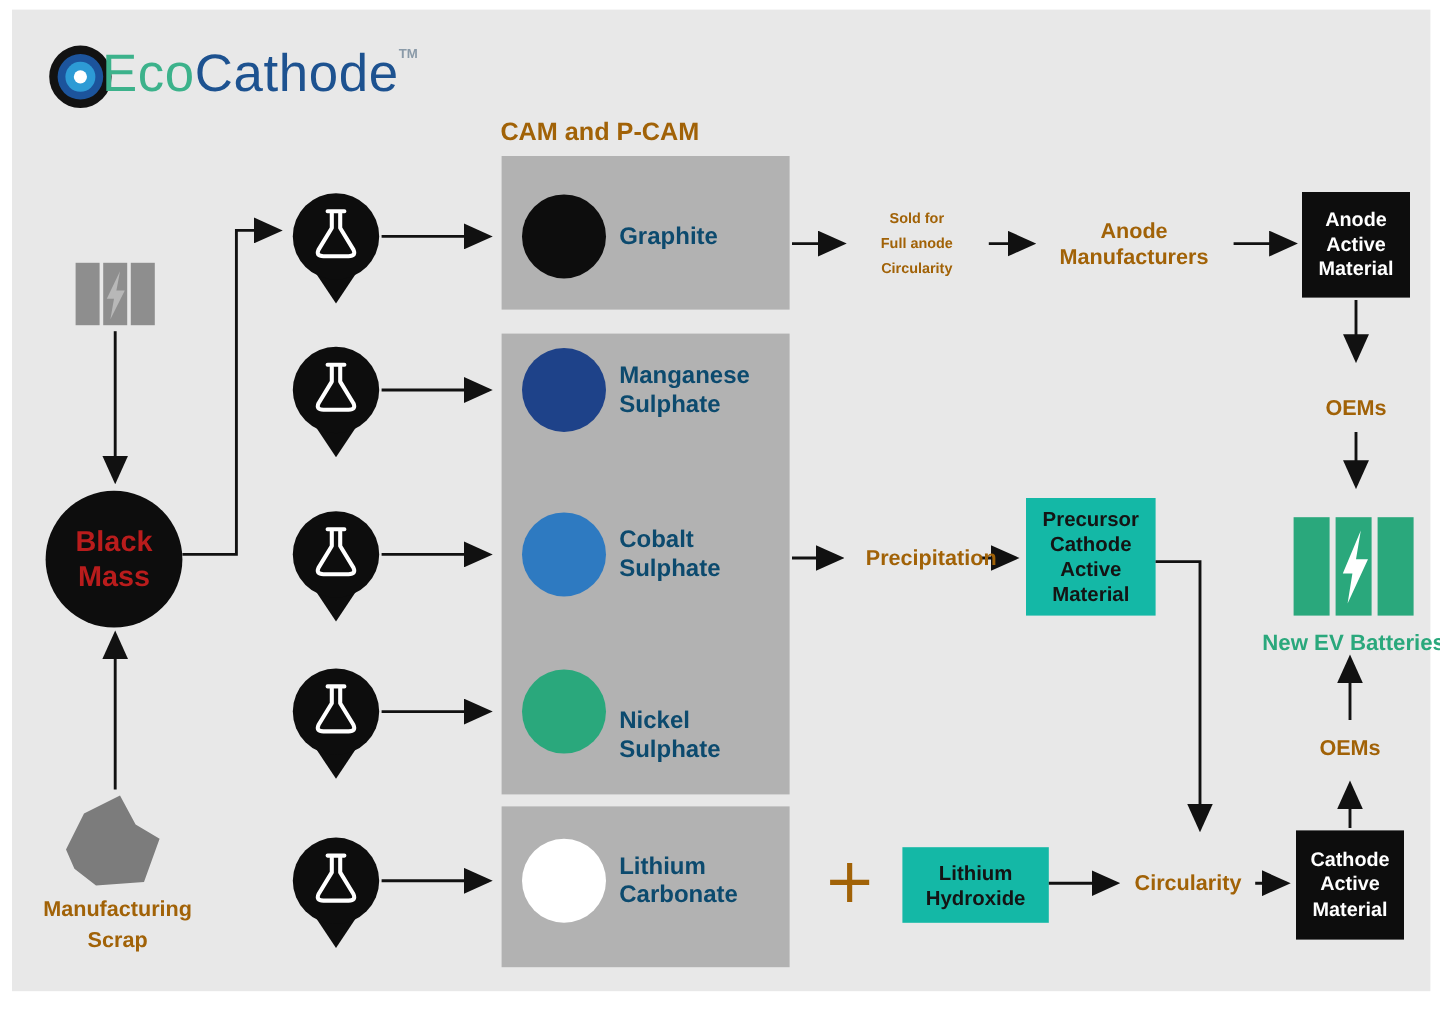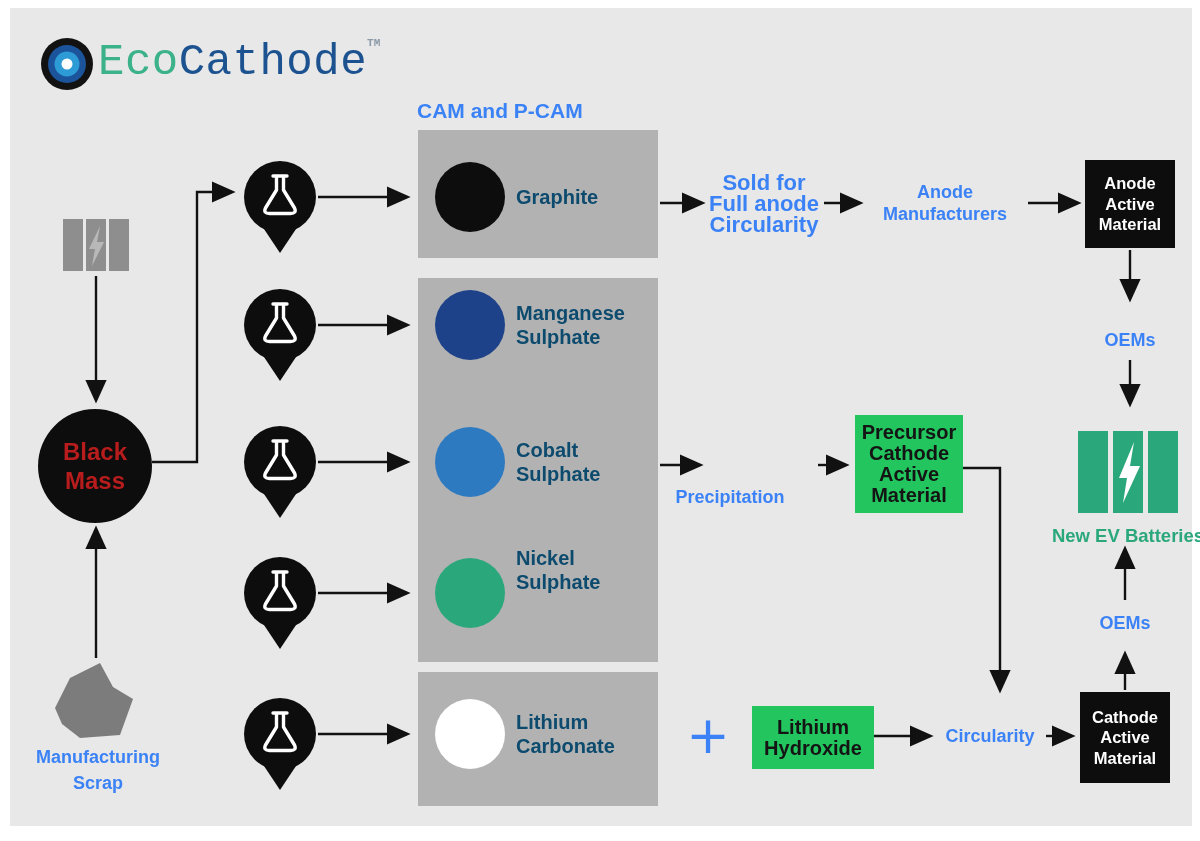--- a/index.html
+++ b/index.html
@@ -1,41 +1,41 @@
 <!DOCTYPE html>
 <html><head>
 <meta charset="utf-8">
 <style>
   * { margin:0; padding:0; box-sizing:border-box; }
   html,body { width:1200px; height:841px; background:#ffffff; font-family:"Liberation Sans", sans-serif; }
   #root { position:relative; width:1200px; height:841px; background:#ffffff; overflow:hidden; }
   #canvas-bg { position:absolute; left:10px; top:8px; width:1182px; height:818px; background:#e8e8e8; }
 
-  .lbl { position:absolute; font-weight:700; color:#3b82f6; white-space:pre-line; text-align:center; }
+  .lbl { position:absolute; font-weight:700; color:#a16207; white-space:pre-line; text-align:center; }
   .ctr { transform:translate(-50%,-50%); }
 
   .mat-lbl { position:absolute; left:516px; transform:translateY(-50%); text-align:left;
              font-size:20px; line-height:24px; font-weight:700; color:#0c4a6e; white-space:pre-line; }
 
   .panel { position:absolute; background:#b2b2b2; }
   .bbox  { position:absolute; background:#0d0d0d; color:#ffffff; display:flex; align-items:center;
            justify-content:center; text-align:center; font-weight:700; font-size:16.5px;
            line-height:20.5px; white-space:pre-line; }
-  .wbox  { position:absolute; background:#22c55e; color:#141414; display:flex; align-items:center;
-           justify-content:center; text-align:center; font-weight:700; font-size:20px;
+  .wbox  { position:absolute; background:#14b8a6; color:#141414; display:flex; align-items:center;
+           justify-content:center; text-align:center; font-weight:700; font-size:17px;
            line-height:21px; white-space:pre-line; }
 
   #overlay { position:absolute; left:0; top:0; width:1200px; height:841px; pointer-events:none; }
 
-  #logo-text { position:absolute; left:98px; top:37px; font-size:44px; font-weight:400; letter-spacing:0.5px;font-family:Liberation Mono, monospace; }
+  #logo-text { position:absolute; left:85px; top:37px; font-size:44px; font-weight:400; letter-spacing:0.5px; }
   #logo-text .eco { color:#3cb28b; }
   #logo-text .cathode { color:#1d5290; }
   #logo-text .tm { font-size:11px; font-weight:700; color:#8a9aa8; vertical-align:28px; letter-spacing:0; }
 
-  .small-lbl { font-size:22px; line-height:21px; }
+  .small-lbl { font-size:12px; line-height:21px; }
   .mid-lbl   { font-size:18px; line-height:22px; }
 </style>
 </head>
 <body>
 
 <div id="root">
   <div id="canvas-bg"></div>
 
   <div class="panel" style="left:418px; top:130px; width:240px; height:128px;"></div>
   <div class="panel" style="left:418px; top:278px; width:240px; height:384px;"></div>
@@ -149,30 +149,30 @@
 Mass</div>
   <div class="lbl" style="left:2px; top:744px; width:192px; font-size:18px; line-height:26px;">Manufacturing
 Scrap</div>
 
   <div class="lbl" style="left:417px; top:99px; font-size:21px; text-align:left;">CAM and P-CAM</div>
   <div class="mat-lbl" style="top:197px;">Graphite</div>
   <div class="mat-lbl" style="top:325px;">Manganese
 Sulphate</div>
   <div class="mat-lbl" style="top:462px;">Cobalt
 Sulphate</div>
-  <div class="mat-lbl" style="top:570px;">Nickel
+  <div class="mat-lbl" style="top:613px;">Nickel
 Sulphate</div>
   <div class="mat-lbl" style="top:734px;">Lithium
 Carbonate</div>
 
   <div class="lbl ctr small-lbl" style="left:764px; top:203px; width:140px;">Sold for
 Full anode
 Circularity</div>
   <div class="lbl ctr mid-lbl" style="left:945px; top:203px; width:160px;">Anode
 Manufacturers</div>
   <div class="lbl ctr mid-lbl" style="left:1130px; top:340px;">OEMs</div>
   <div class="lbl ctr" style="left:1128px; top:536px; width:170px; font-size:18.5px; color:#2aa87c;">New EV Batteries</div>
 
-  <div class="lbl ctr mid-lbl" style="left:730px; top:465px; width:130px;margin-top:32px;">Precipitation</div>
+  <div class="lbl ctr mid-lbl" style="left:776px; top:465px; width:130px;">Precipitation</div>
   <div class="lbl ctr" style="left:708px; top:735px; font-size:52px; font-weight:400; font-family:'DejaVu Sans', sans-serif;">+</div>
   <div class="lbl ctr mid-lbl" style="left:990px; top:736px; width:130px;">Circularity</div>
   <div class="lbl ctr mid-lbl" style="left:1125px; top:623px;">OEMs</div>
 </div>
 
 </body></html>

